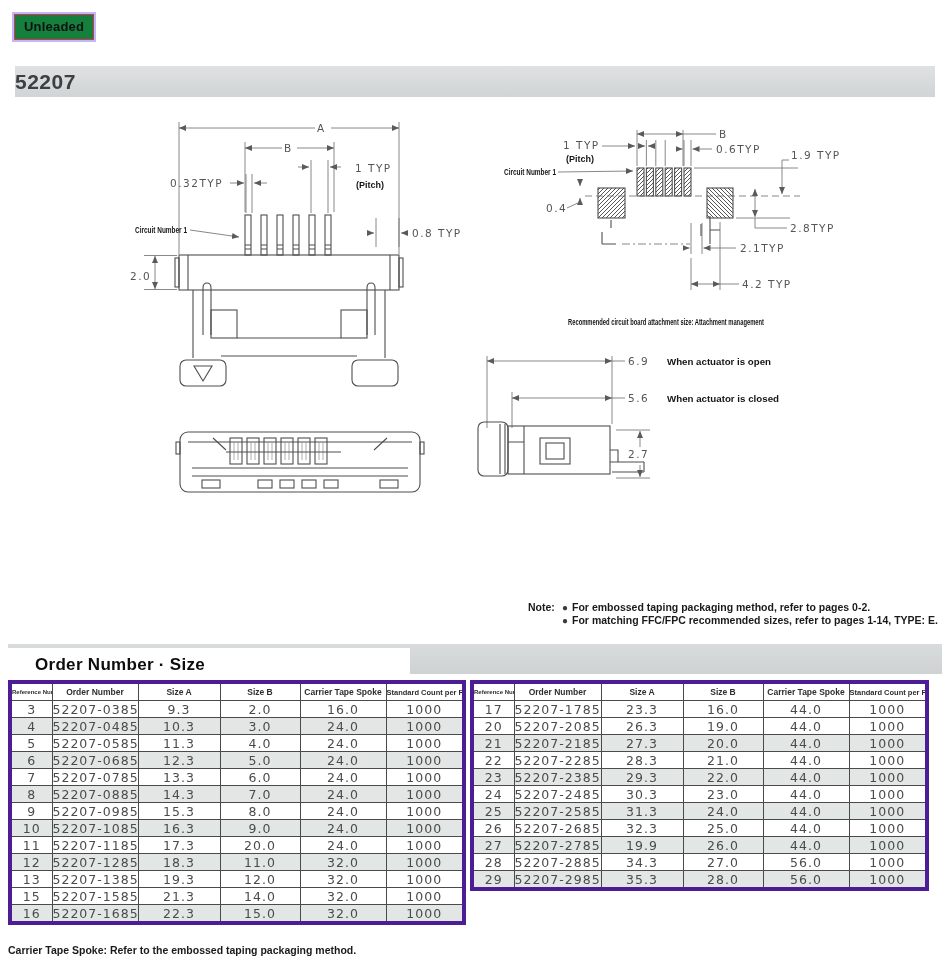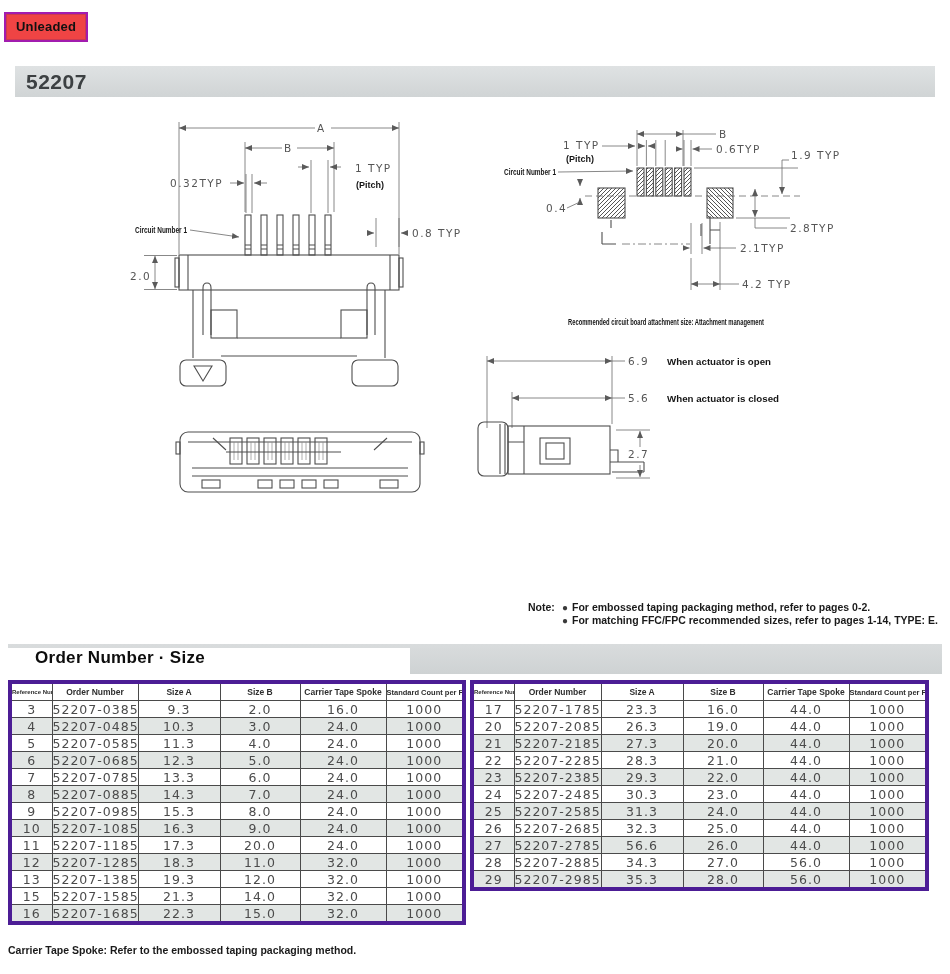--- a/index.html
+++ b/index.html
@@ -2,35 +2,35 @@
 <html><head>
 <meta charset="utf-8">
 <style>
   html,body{margin:0;padding:0;}
   body{
     width:950px;height:974px;position:relative;background:#ffffff;
     font-family:"Liberation Sans",sans-serif;overflow:hidden;
   }
   
   .badge{
-    position:absolute;left:4px;top:12px;
-    border:2px solid #a21caf;background:#ef4444;
+    position:absolute;left:12px;top:12px;
+    border:2px solid #c4b5fd;background:#15803d;
   }
   .badge-inner{
     border:1px solid #cc3a4e;padding:4px 9px 5px 9px;
     font-size:13px;font-weight:bold;color:#111;letter-spacing:0.2px;
   }
   
   .part-bar{
     position:absolute;left:15px;top:66px;width:920px;height:31px;
     background:linear-gradient(#dfe2e3,#d0d4d5);
     display:flex;align-items:center;
   }
   .part-bar span{
-    padding-left:11px;font-size:21px;font-weight:600;color:#3c4042;letter-spacing:0.5px;
+    font-size:21px;font-weight:600;color:#3c4042;letter-spacing:0.5px;
   }
   
   svg{position:absolute;overflow:visible;}
   svg text.dim{font-family:"DejaVu Sans",sans-serif;font-size:10.5px;letter-spacing:1.5px;fill:#555;}
   svg text.lbl{font-family:"Liberation Sans",sans-serif;font-weight:bold;font-size:9px;fill:#151515;}
   svg .obj{stroke:#4f4f4f;stroke-width:1.1;fill:none;}
   svg .dimline{stroke:#6a6a6a;stroke-width:0.8;fill:none;}
   svg .thin{stroke:#8a8a8a;stroke-width:0.7;fill:none;}
   
   .notes{position:absolute;left:528px;top:601px;width:415px;font-size:10.5px;font-weight:bold;color:#1a1a1a;line-height:13px;}
@@ -38,21 +38,21 @@
   .notes .note-label{width:34px;}
   .notes .bullet{color:#3a3a3a;margin-right:4px;font-size:10px;}
   .notes .indent{margin-left:34px;}
   
   .section-bar{
     position:absolute;left:8px;top:644px;width:934px;height:30px;
     background:linear-gradient(#d9dcdd,#ced2d3);
   }
   .section-title-box{
     position:absolute;left:0;top:4px;width:402px;height:27px;background:#ffffff;
-    display:flex;align-items:flex-start;
+    display:flex;align-items:flex-end;
   }
   .section-title-box span{
     padding-left:27px;font-size:17px;font-weight:bold;color:#0d0d0d;letter-spacing:0.3px;
   }
   
   table.order{
     position:absolute;top:680px;border-collapse:collapse;table-layout:fixed;
     border:4px solid #4c1d95;background:#fff;
   }
   table.order.left{left:8px;width:454px;}
@@ -523,21 +523,21 @@
         <td>26</td>
         <td>52207-2685</td>
         <td>32.3</td>
         <td>25.0</td>
         <td>44.0</td>
         <td>1000</td>
       </tr>
       <tr class="alt">
         <td>27</td>
         <td>52207-2785</td>
-        <td>56.6</td>
+        <td>19.9</td>
         <td>26.0</td>
         <td>44.0</td>
         <td>1000</td>
       </tr>
       <tr>
         <td>28</td>
         <td>52207-2885</td>
         <td>34.3</td>
         <td>27.0</td>
         <td>56.0</td>

